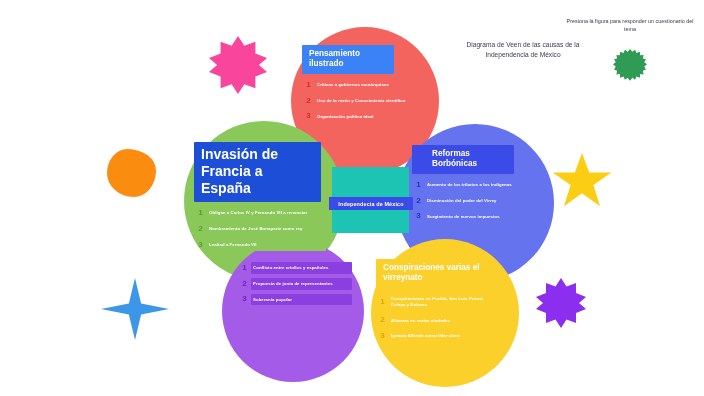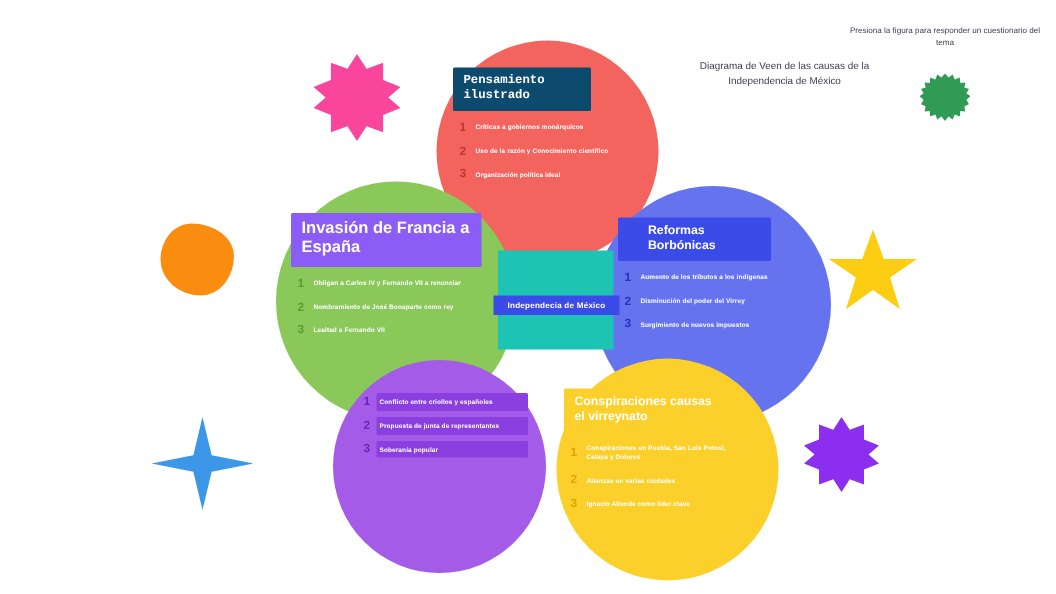--- a/index.html
+++ b/index.html
@@ -125,26 +125,26 @@
     font-weight: bold;
     line-height: 1.35;
     letter-spacing: 0.08px;
     padding: 3px 5px 3px 2px;
     flex: 1 1 auto;
     border-radius: 1px;
   }
 
   
   #g-pensamiento { left: 302px; top: 45px; width: 110px; }
-  #g-pensamiento .group-title { background: #0c4a6e; font-size: 8.2px; width: 92px; font-family: Liberation Mono, monospace; }
+  #g-pensamiento .group-title { background: #3b82f6; font-size: 8.2px; width: 92px; }
   #g-pensamiento .item-num { color: #c6332f; }
   #g-pensamiento .item-text { background: #f4645f; }
 
   #g-invasion { left: 194px; top: 142px; width: 132px; }
-  #g-invasion .group-title { background: #8b5cf6; font-size: 11px; width: 127px; }
+  #g-invasion .group-title { background: #1d4ed8; font-size: 14px; width: 127px; }
   #g-invasion .item-num { color: #5e9a33; }
   #g-invasion .item-text { background: #8bc85a; }
 
   #g-reformas { left: 412px; top: 145px; width: 114px; }
   #g-reformas .group-title { background: #3b4be8; font-size: 8.2px; width: 102px; padding-left: 20px; }
   #g-reformas .item-num { color: #2332c4; }
   #g-reformas .item-text { background: #6673ef; }
 
   #g-nacionalismo { left: 238px; top: 257px; width: 114px; }
   #g-nacionalismo .group-title { background: #8b3fe0; font-size: 8.2px; width: 106px; }
@@ -273,21 +273,21 @@
         <span class="item-text">Propuesta de junta de representantes</span>
       </div>
       <div class="item">
         <span class="item-num">3</span>
         <span class="item-text">Soberanía popular</span>
       </div>
     </div>
   </div>
 
   <div class="group" id="g-conspiraciones">
-    <div class="group-title">Conspiraciones causas el virreynato</div>
+    <div class="group-title">Conspiraciones varias el virreynato</div>
     <div class="items">
       <div class="item">
         <span class="item-num">1</span>
         <span class="item-text">Conspiraciones en Puebla, San Luis Potosí, Celaya y Dolores</span>
       </div>
       <div class="item">
         <span class="item-num">2</span>
         <span class="item-text">Alianzas en varias ciudades</span>
       </div>
       <div class="item">

